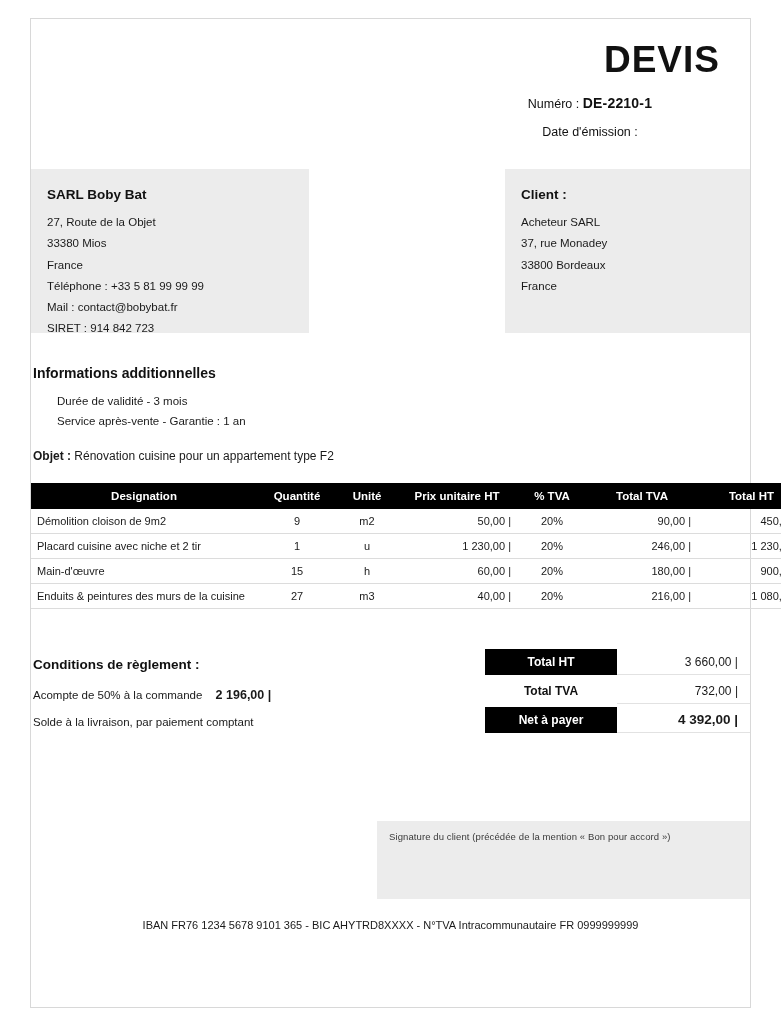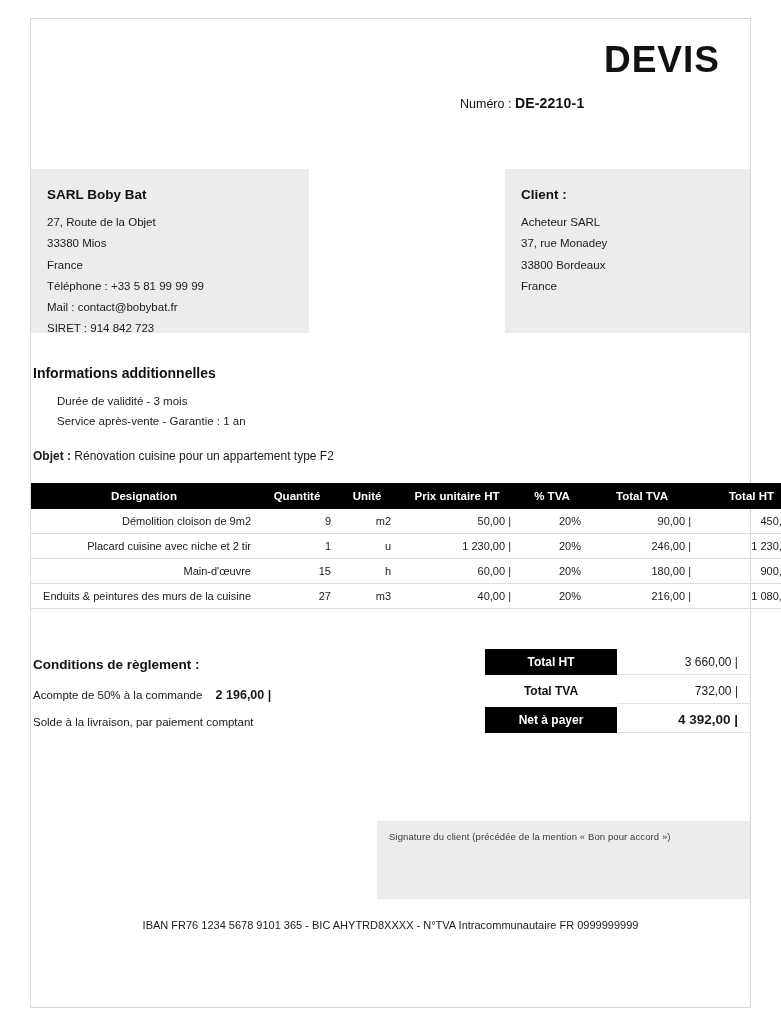--- a/index.html
+++ b/index.html
@@ -75,20 +75,21 @@
     position: absolute;
     right: 30px;
     top: 76px;
     width: 260px;
     text-align: left;
   }
   .devis-meta .line {
     font-size: 12.5px;
     margin-bottom: 14px;
     color: #111;
+    text-align: center;
   }
   .devis-meta .line b {
     font-size: 14px;
     font-weight: bold;
     letter-spacing: 0.2px;
   }
 
   
   .addresses {
     position: relative;
@@ -164,21 +165,20 @@
     padding: 7px 4px;
     text-align: center;
     border: none;
   }
   table.items tbody td {
     font-size: 11px;
     padding: 6px 6px;
     border-bottom: 1px solid #dcdcdc;
     vertical-align: middle;
     color: #1a1a1a;
-    text-align: right;
   }
   table.items tbody tr:first-child td { border-top: none; }
   td.desc { text-align: left; padding-left: 6px; }
   td.num  { text-align: center; }
   td.amt  { text-align: right; padding-right: 14px; }
   .col-desc { width: 218px; }
   .col-qty  { width: 72px; }
   .col-unit { width: 52px; }
   .col-pu   { width: 112px; }
   .col-tva  { width: 62px; }
@@ -291,20 +291,24 @@
   <div class="border-frame"></div>
 
   <div class="content">
 
     <div class="header">
       <div class="devis-title">DEVIS</div>
       <div class="devis-meta">
         <div class="line">
           <span>Numéro :</span>
           <b>DE-2210-1</b>
+        </div>
+        <div class="line">
+          <span>Date d'émission :</span>
+          <span></span>
         </div>
       </div>
     </div>
 
     <div class="addresses">
       <div class="addr-box addr-left">
         <span class="addr-title">SARL Boby Bat</span>
         <span class="addr-line">27, Route de la Objet</span>
         <span class="addr-line">33380 Mios</span>
         <span class="addr-line">France</span>

